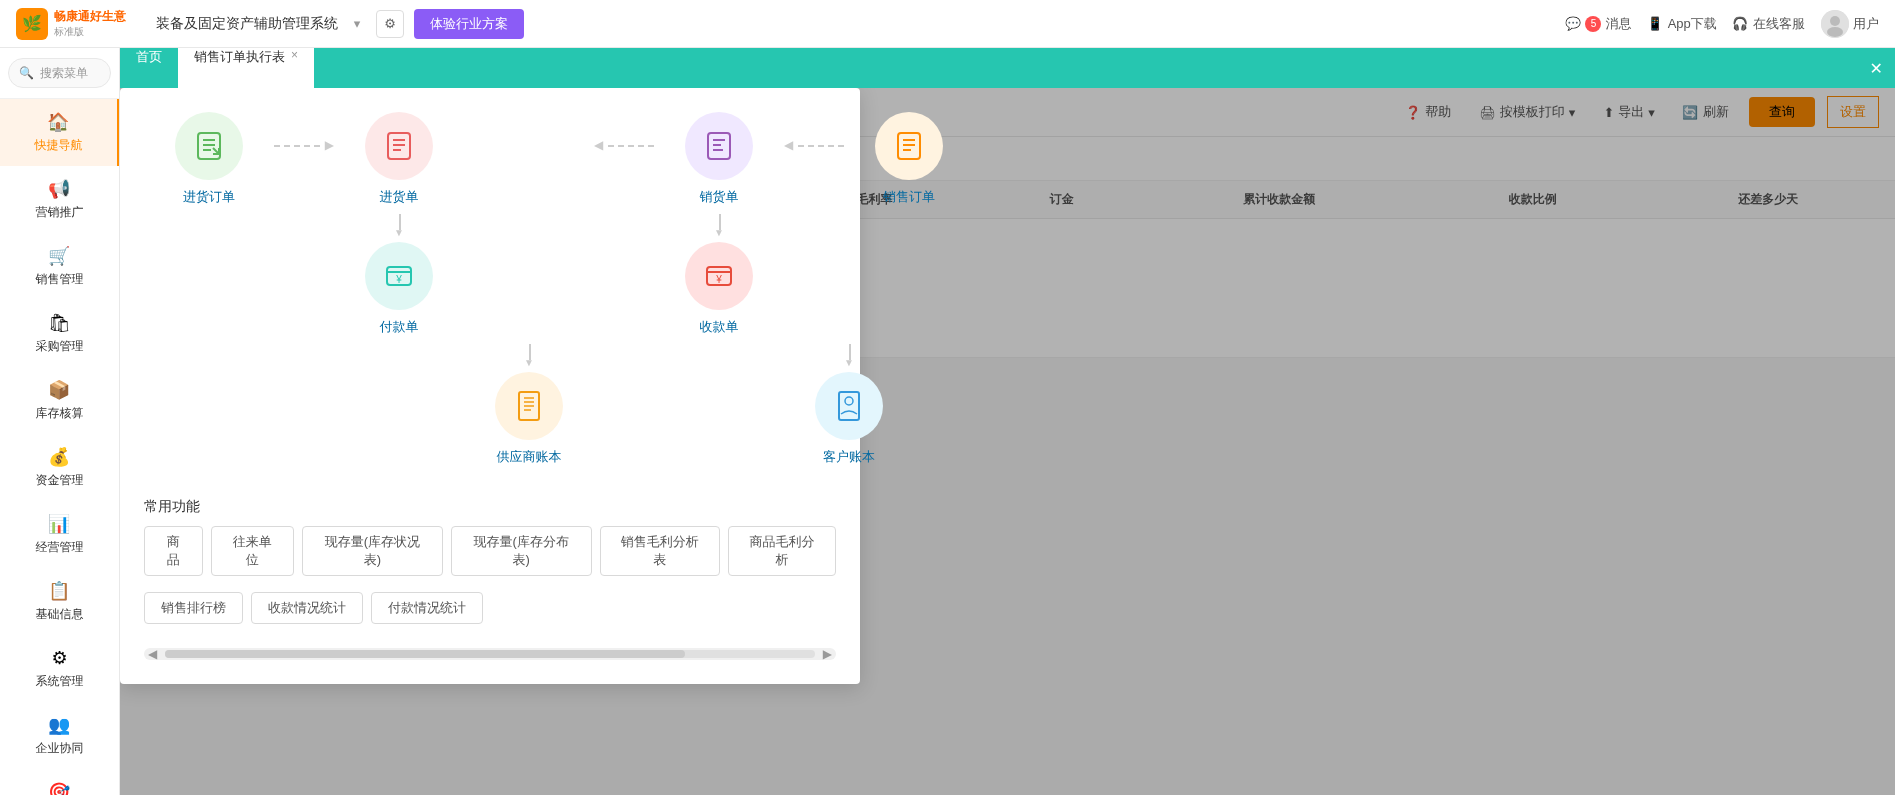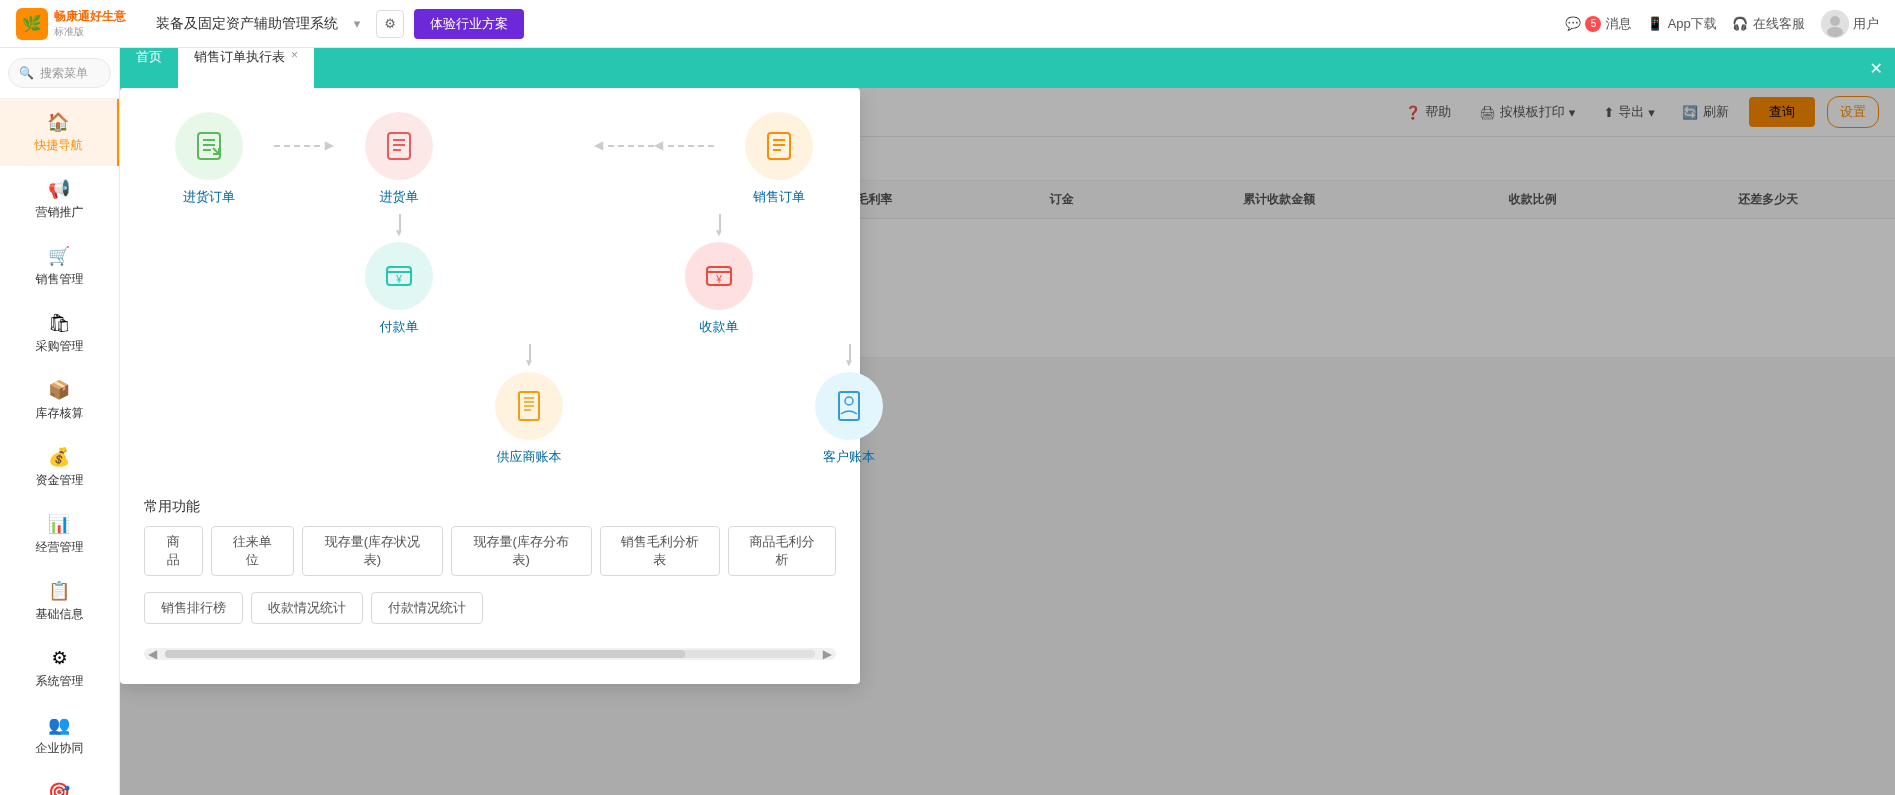--- a/index.html
+++ b/index.html
@@ -47,21 +47,21 @@
     .system-title { font-size: 14px; color: #333; font-weight: 500; }
     .header-dropdown {
       width: 18px; height: 18px; cursor: pointer; color: #999;
       display: flex; align-items: center; justify-content: center;
     }
     .gear-btn {
       width: 28px; height: 28px; border: 1px solid #ddd; border-radius: 4px;
       display: flex; align-items: center; justify-content: center; cursor: pointer; color: #666;
     }
     .try-btn {
-      background: #6d28d9; color: white; border: none; border-radius: 4px;
+      background: #8b5cf6; color: white; border: none; border-radius: 4px;
       padding: 6px 16px; font-size: 13px; cursor: pointer;
     }
 
     .header-right {
       display: flex;
       align-items: center;
       gap: 16px;
     }
     .header-right-item {
       display: flex; align-items: center; gap: 4px; cursor: pointer; color: #555; font-size: 13px;
@@ -157,21 +157,21 @@
     }
     .toolbar-btn {
       display: flex; align-items: center; gap: 4px; cursor: pointer;
       color: #555; font-size: 13px; padding: 4px 8px;
     }
     .query-btn {
       background: #ff8c00; color: #000000; border: none; border-radius: 4px;
       padding: 6px 20px; font-size: 13px; cursor: pointer;
     }
     .setting-btn {
-      background: white; color: #ff8c00; border: 1px solid #ff8c00; border-radius: 12px;
+      background: white; color: #ff8c00; border: 1px solid #ff8c00; border-radius: 0;
       padding: 6px 12px; font-size: 13px; cursor: pointer;
     }
 
     
     .filter-row {
       background: white;
       padding: 8px 16px;
       display: flex;
       align-items: center;
       gap: 12px;
@@ -581,20 +581,31 @@
                       <line x1="12" y1="22" x2="20" y2="22" stroke="#e85c5c" stroke-width="2"></line>
                     </svg>
                 </div>
                 <span class="flow-label">进货单</span>
               </div>
 
               <div style="width:130px;"></div>
 
               <div class="flow-arrow-h-rev"></div>
 
+              <div class="flow-item">
+                <div class="flow-circle purple">
+                  <svg width="36" height="36" viewBox="0 0 36 36">
+                      <rect x="7" y="5" width="22" height="26" rx="3" fill="none" stroke="#9b59b6" stroke-width="2"></rect>
+                      <line x1="12" y1="12" x2="24" y2="12" stroke="#9b59b6" stroke-width="2"></line>
+                      <line x1="12" y1="17" x2="20" y2="17" stroke="#9b59b6" stroke-width="2"></line>
+                      <line x1="12" y1="22" x2="22" y2="22" stroke="#9b59b6" stroke-width="2"></line>
+                    </svg>
+                </div>
+                <span class="flow-label">销货单</span>
+              </div>
 
               <div class="flow-arrow-h-rev"></div>
 
               <div class="flow-item">
                 <div class="flow-circle orange">
                   <svg width="36" height="36" viewBox="0 0 36 36">
                       <rect x="7" y="5" width="22" height="26" rx="3" fill="none" stroke="#ff8c00" stroke-width="2"></rect>
                       <line x1="12" y1="12" x2="24" y2="12" stroke="#ff8c00" stroke-width="2"></line>
                       <line x1="12" y1="17" x2="24" y2="17" stroke="#ff8c00" stroke-width="2"></line>
                       <line x1="12" y1="22" x2="20" y2="22" stroke="#ff8c00" stroke-width="2"></line>

